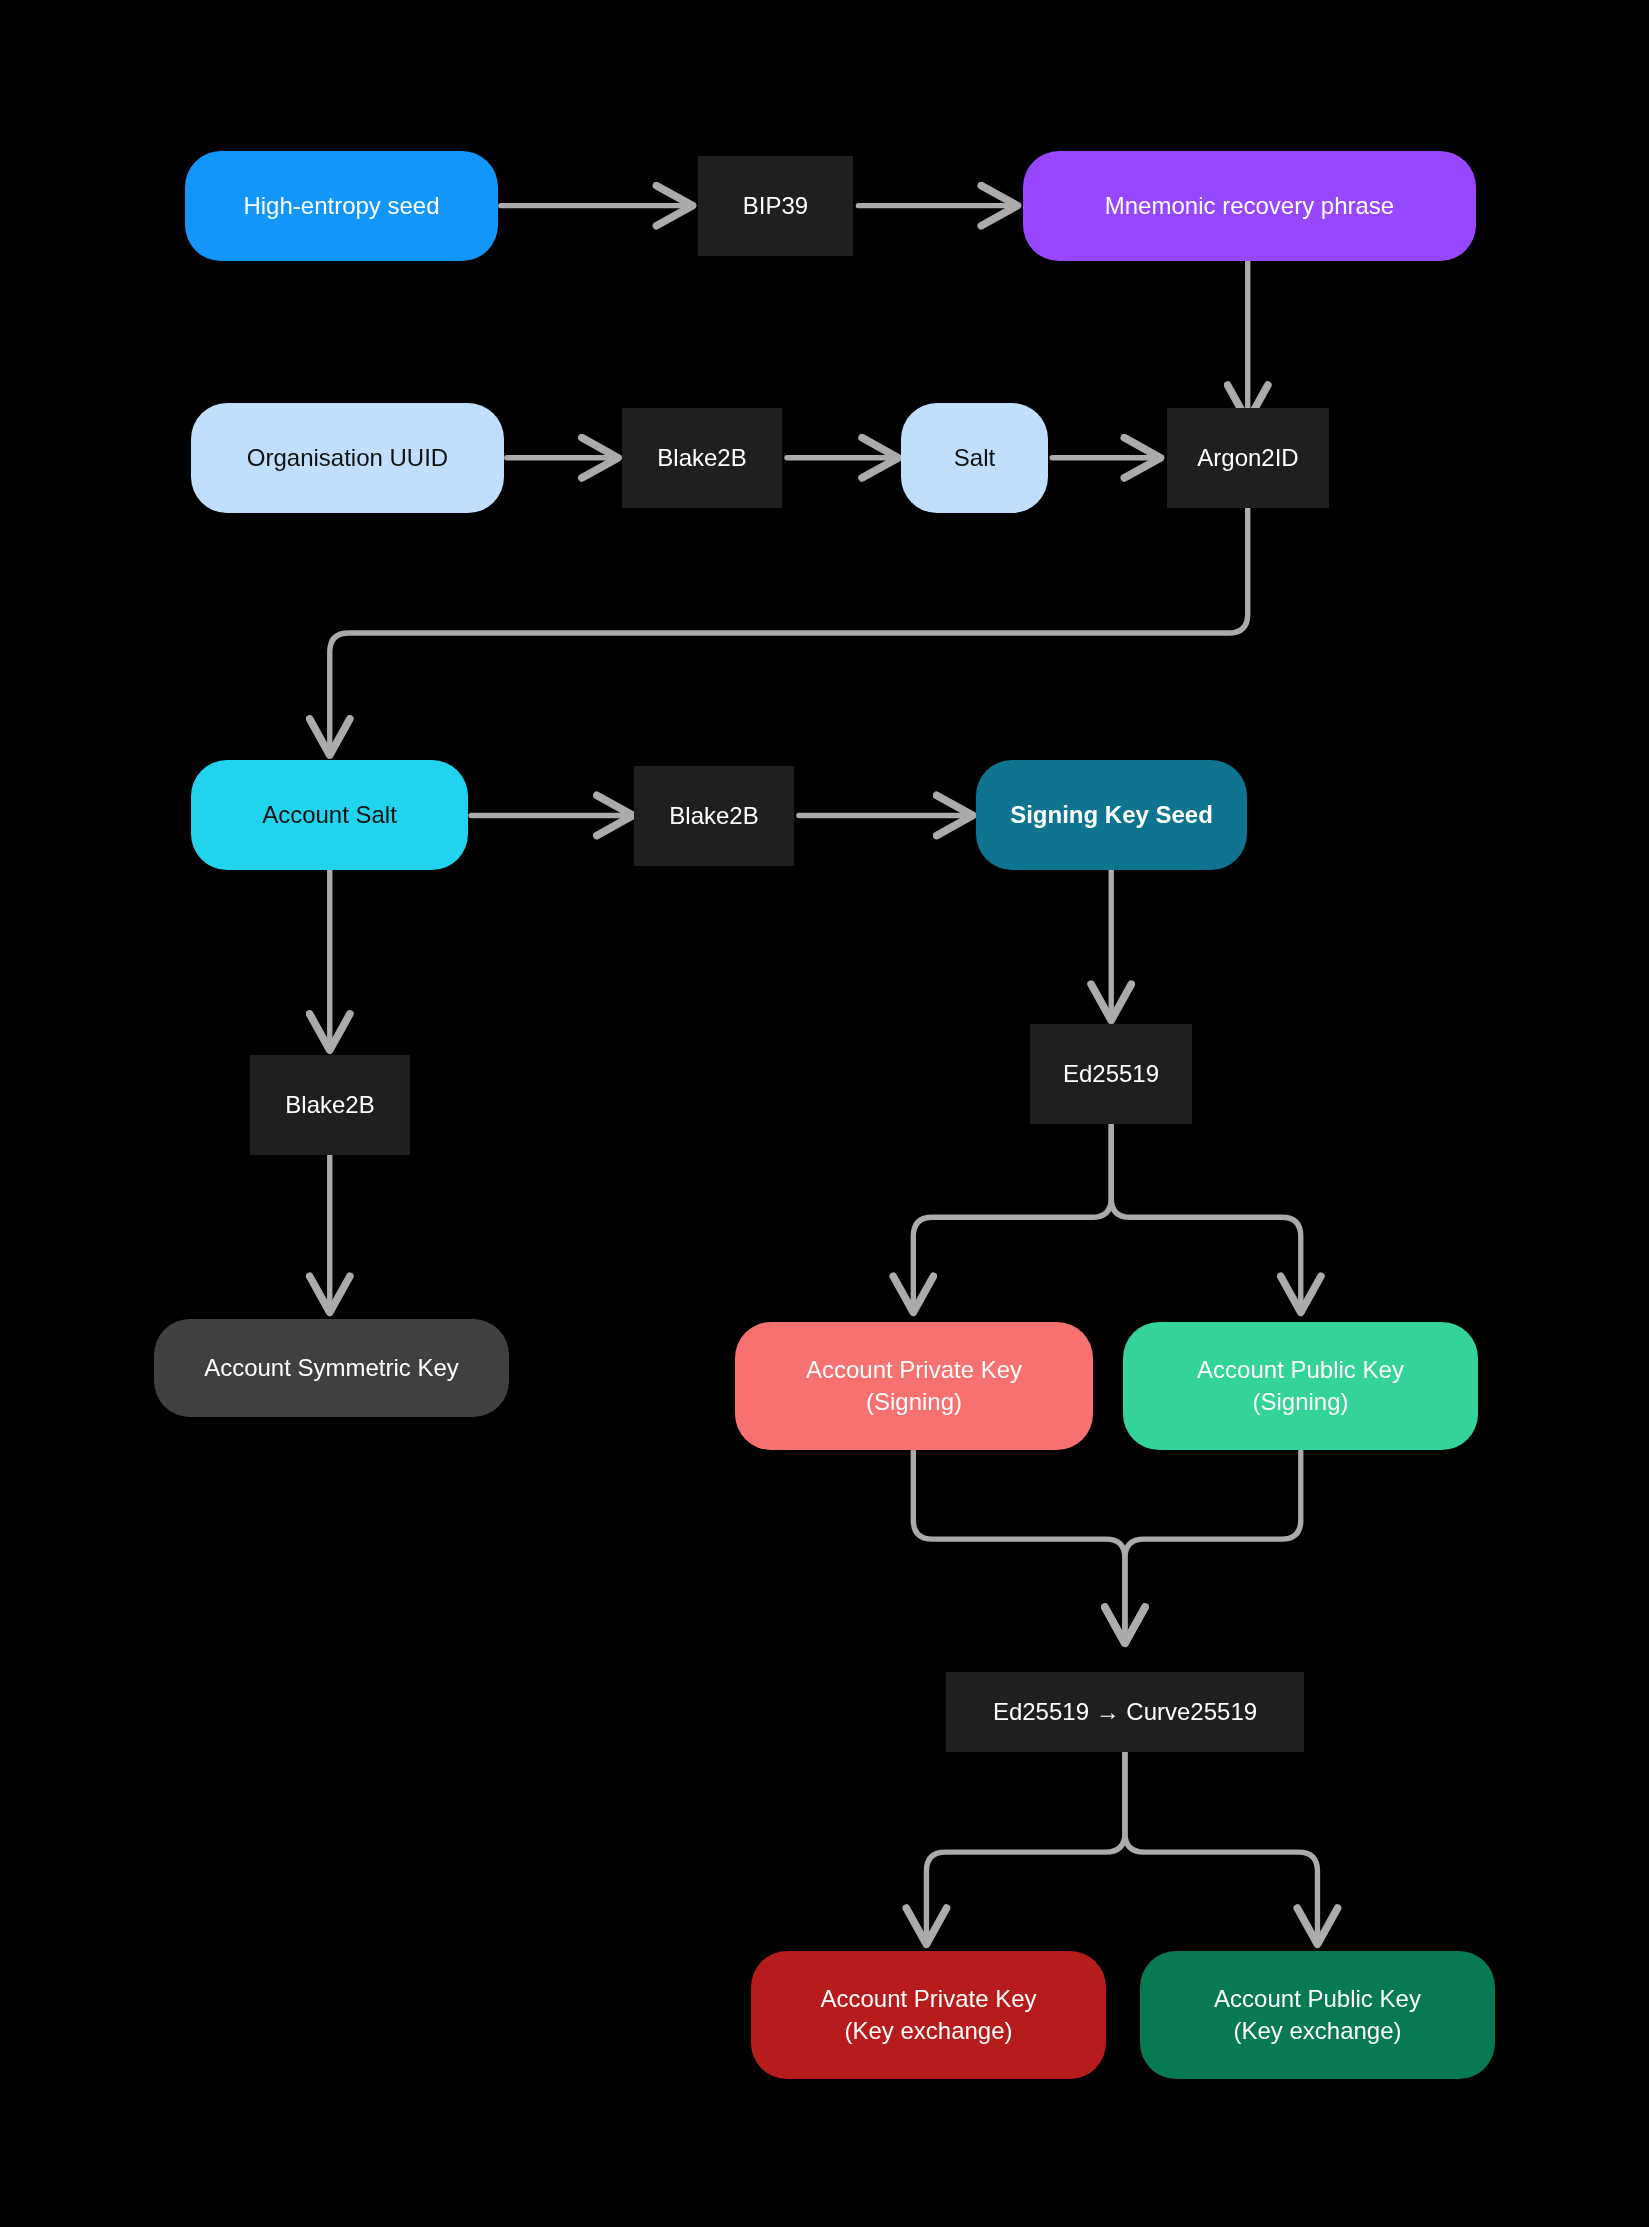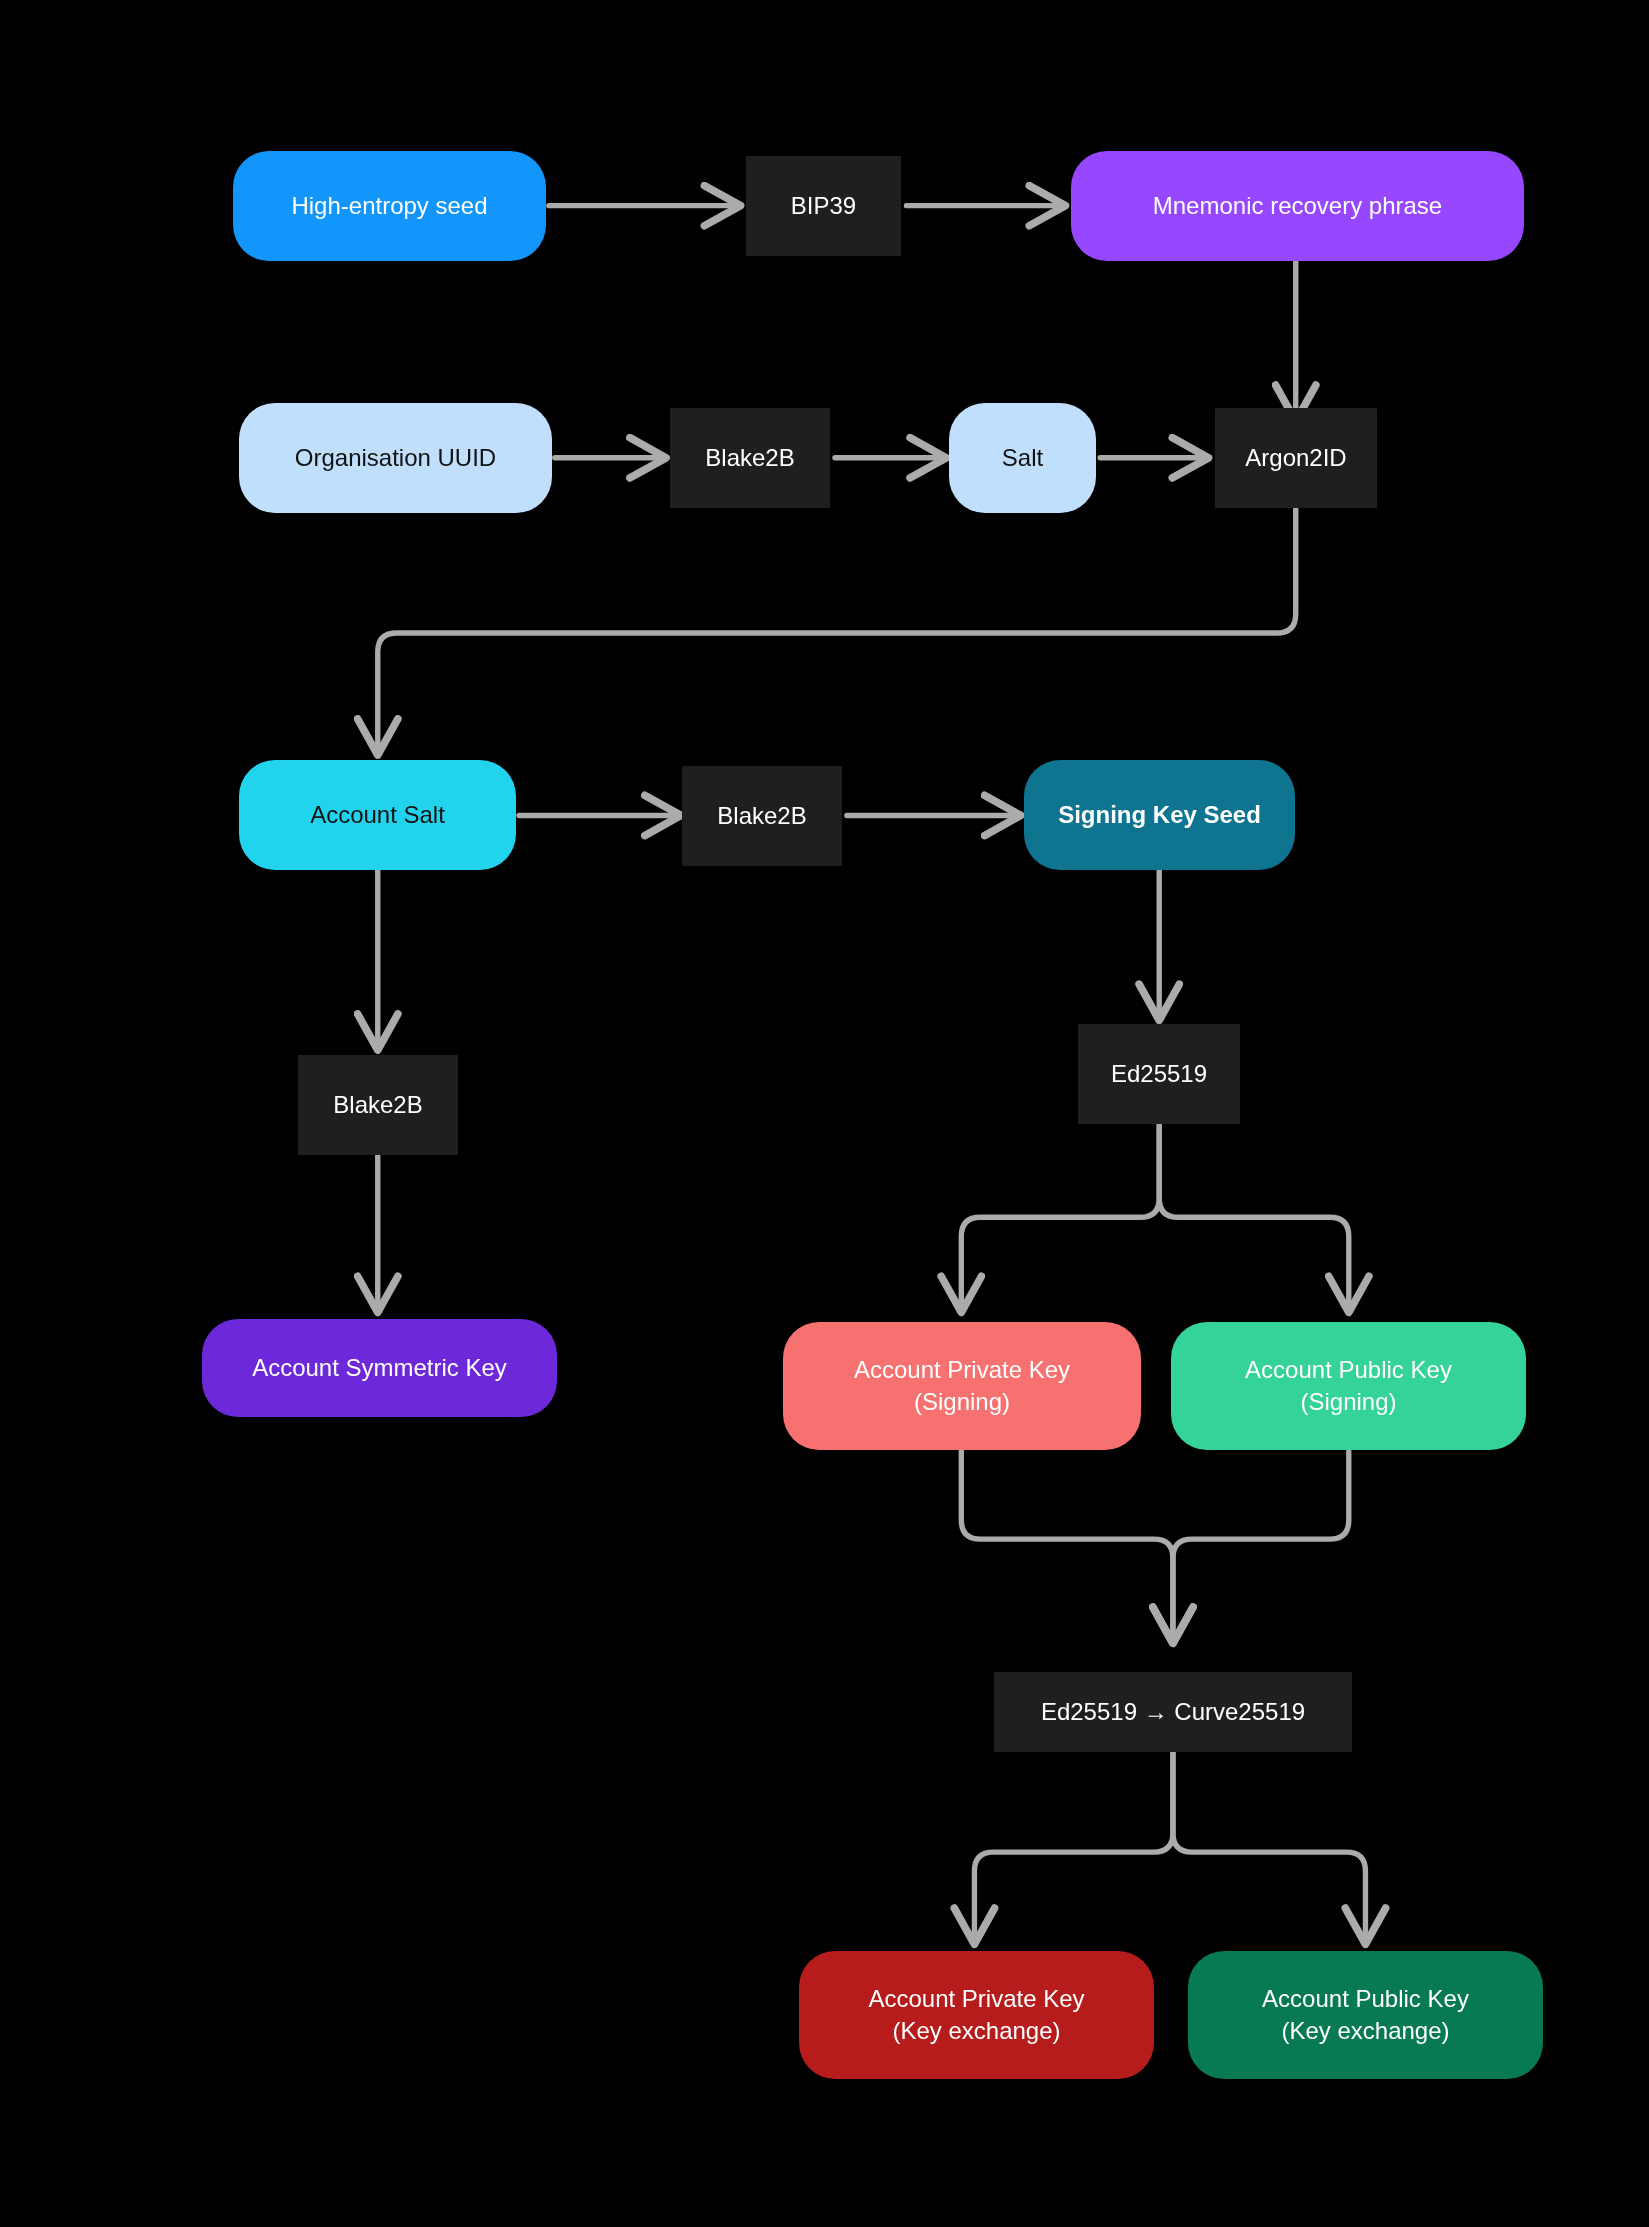--- a/index.html
+++ b/index.html
@@ -1,18 +1,18 @@
 <!DOCTYPE html>
 <html style="font-size:9.5px"><head>
 <meta charset="utf-8">
 <style>
   html,body{margin:0;padding:0;background:#000;}
   body{width:1649px;height:2227px;position:relative;overflow:hidden;
        font-family:"Liberation Sans","DejaVu Sans",sans-serif;}
-  #canvas{position:absolute;inset:0;width:1580px;height:2227px;margin-left:48px;}
+  #canvas{position:absolute;inset:0;width:1580px;height:2227px;}
   svg.edges{position:absolute;left:0;top:0;width:1649px;height:2227px;pointer-events:none;}
 
   .node{position:absolute;display:flex;align-items:center;justify-content:center;
         text-align:center;box-sizing:border-box;line-height:1.35;}
   .node .lbl{display:block;white-space:pre-line;}
 
   
   .pill{border-radius:36px;font-size:24px;}
   
   .op{background:#1f1f1f;color:#ffffff;border-radius:1px;font-size:24px;}
@@ -100,21 +100,21 @@
   </div>
 
   <div class="node pill light-text" style="left:976px;top:760px;width:271px;height:110px;background:#0e7490;font-weight:bold;">
     <span class="lbl">Signing Key Seed</span>
   </div>
 
   <div class="node op" style="left:250px;top:1055px;width:160px;height:100px;">
     <span class="lbl">Blake2B</span>
   </div>
 
-  <div class="node pill light-text" style="left:154px;top:1319px;width:355px;height:98px;background:#6d28d9;">
+  <div class="node pill light-text" style="left:154px;top:1319px;width:355px;height:98px;background:#404040;">
     <span class="lbl">Account Symmetric Key</span>
   </div>
 
   <div class="node op" style="left:1030px;top:1024px;width:162px;height:100px;">
     <span class="lbl">Ed25519</span>
   </div>
 
   <div class="node pill light-text" style="left:735px;top:1322px;width:358px;height:128px;background:#f87171;">
     <span class="lbl">Account Private Key
 (Signing)</span>

